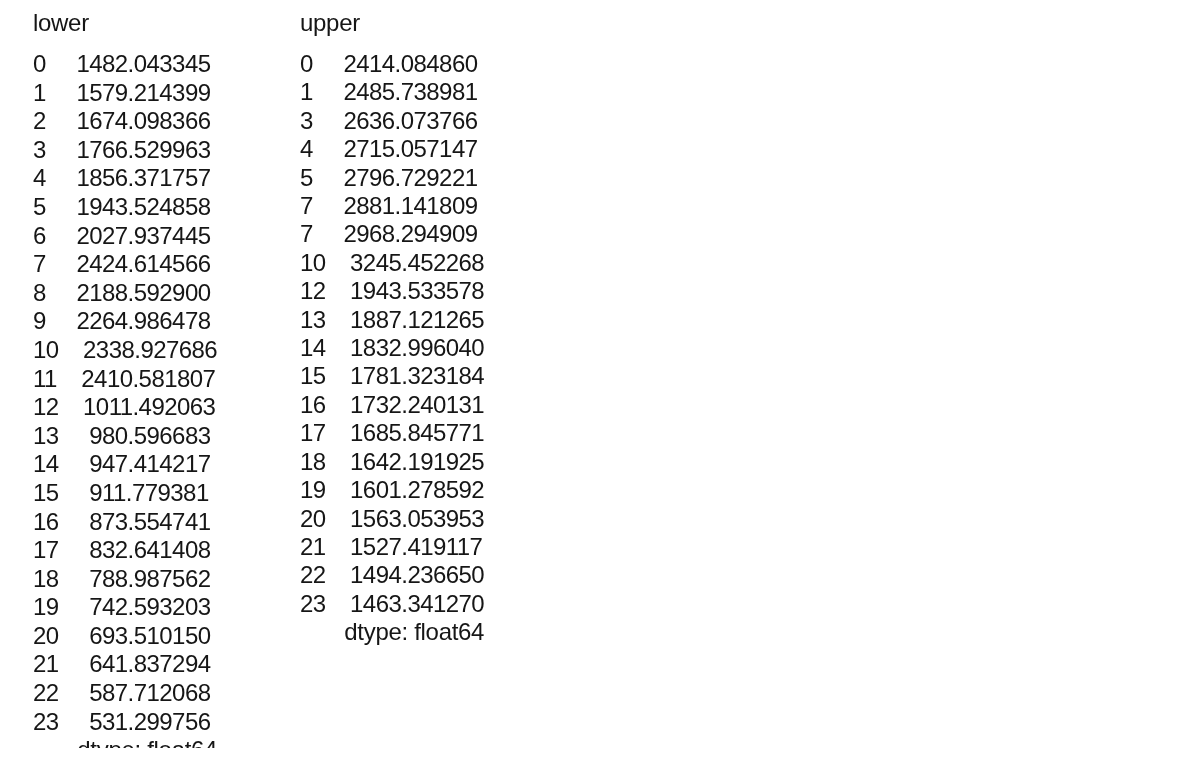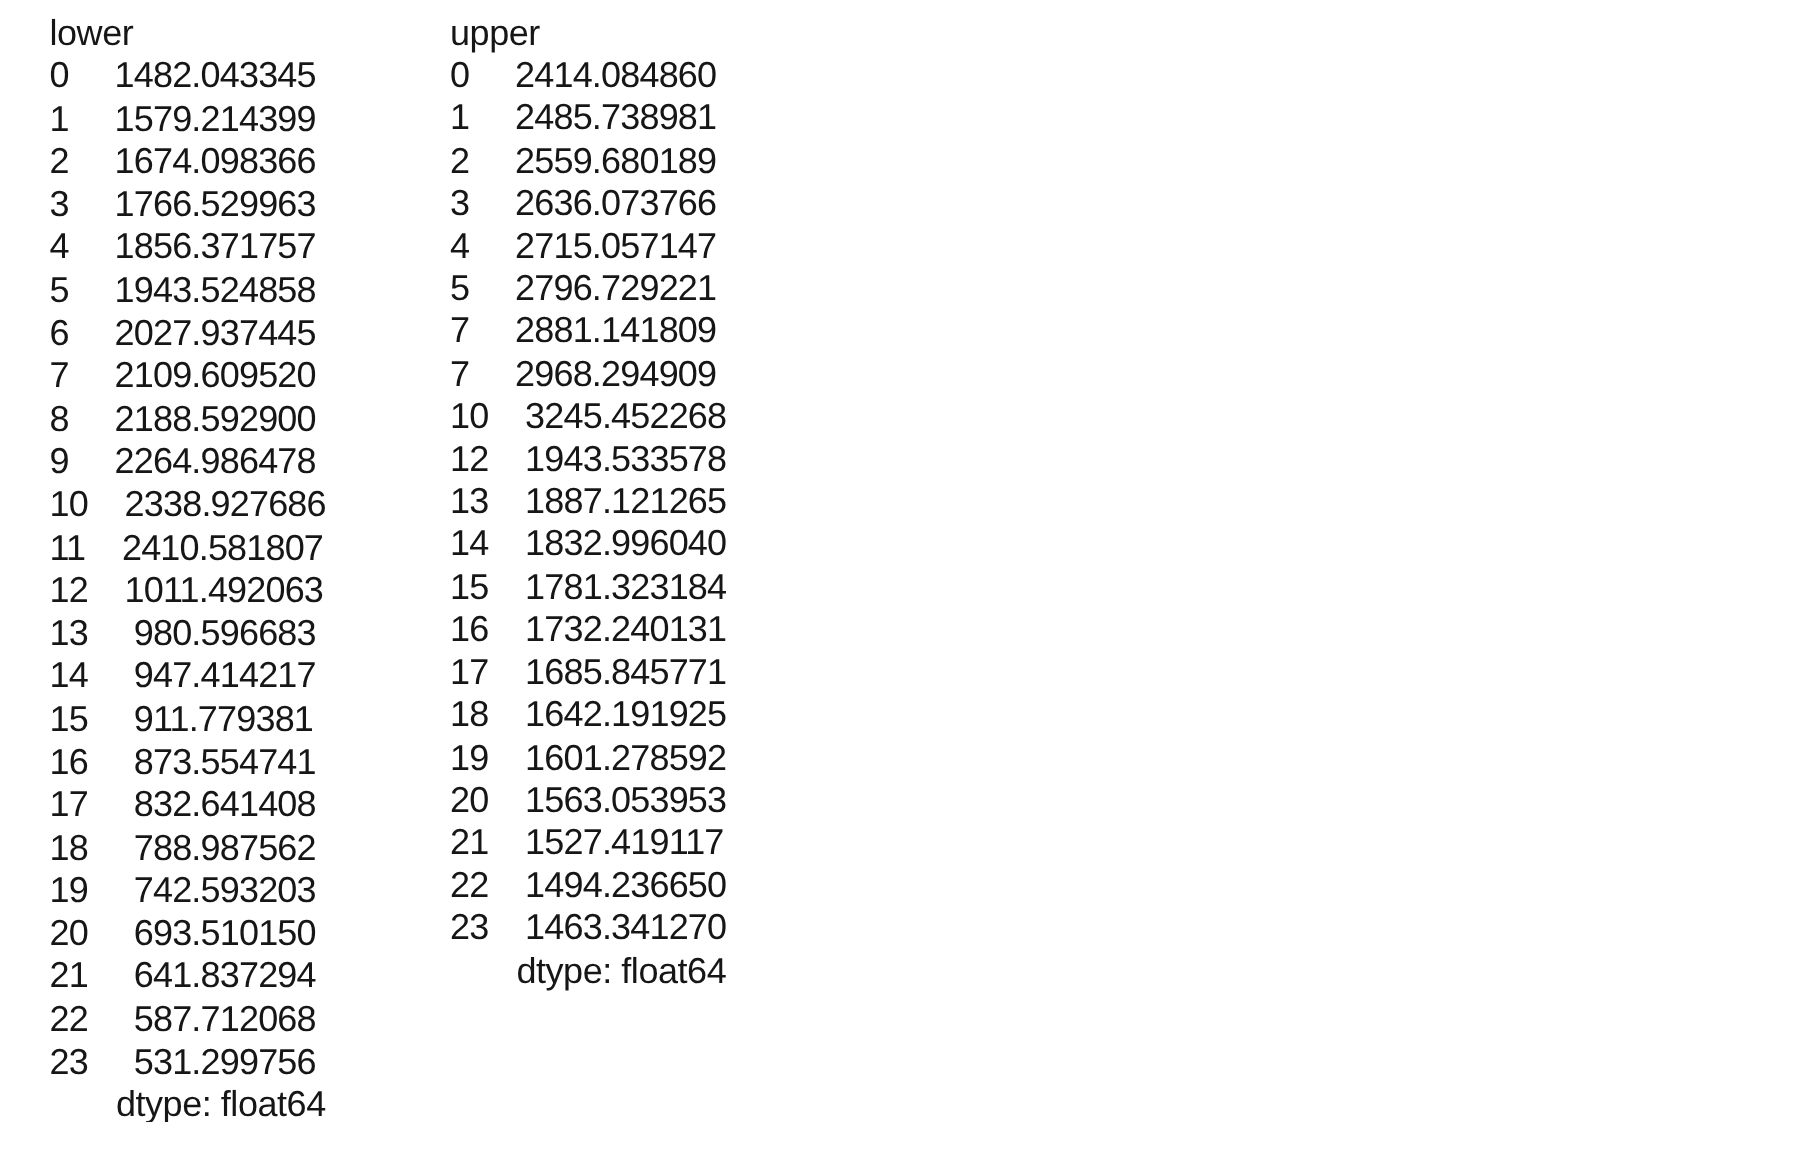--- a/index.html
+++ b/index.html
@@ -22,20 +22,21 @@
   }
   .series-block.lower { left: 33px; }
   .series-block.upper { left: 300px; }
   .series-header {
     font-size: 24px;
     line-height: 29px;
     letter-spacing: -0.3px;
     white-space: pre;
   }
   .series-rows {
+    margin-top: 13px;
   }
   .row {
     font-size: 24px;
     letter-spacing: -0.55px;
     white-space: pre;
   }
   .series-block.lower .row,
   .series-block.lower .dtype-line { line-height: 28.6px; }
   .series-block.upper .row,
   .series-block.upper .dtype-line { line-height: 28.4px; }
@@ -54,21 +55,21 @@
   <section class="series-block lower">
     <div class="series-header">lower</div>
     <div class="series-rows">
         <div class="row">0     1482.043345</div>
         <div class="row">1     1579.214399</div>
         <div class="row">2     1674.098366</div>
         <div class="row">3     1766.529963</div>
         <div class="row">4     1856.371757</div>
         <div class="row">5     1943.524858</div>
         <div class="row">6     2027.937445</div>
-        <div class="row">7     2109.609520</div>
+        <div class="row">7     2424.614566</div>
         <div class="row">8     2188.592900</div>
         <div class="row">9     2264.986478</div>
         <div class="row">10    2338.927686</div>
         <div class="row">11    2410.581807</div>
         <div class="row">12    1011.492063</div>
         <div class="row">13     980.596683</div>
         <div class="row">14     947.414217</div>
         <div class="row">15     911.779381</div>
         <div class="row">16     873.554741</div>
         <div class="row">17     832.641408</div>
@@ -80,21 +81,20 @@
         <div class="row">23     531.299756</div>
       </div>
     <div class="dtype-line">dtype: float64</div>
   </section>
 
   <section class="series-block upper">
     <div class="series-header">upper</div>
     <div class="series-rows">
         <div class="row">0     2414.084860</div>
         <div class="row">1     2485.738981</div>
-        <div class="row">2     2559.680189</div>
         <div class="row">3     2636.073766</div>
         <div class="row">4     2715.057147</div>
         <div class="row">5     2796.729221</div>
         <div class="row">7     2881.141809</div>
         <div class="row">7     2968.294909</div>
         <div class="row">10    3245.452268</div>
         <div class="row">12    1943.533578</div>
         <div class="row">13    1887.121265</div>
         <div class="row">14    1832.996040</div>
         <div class="row">15    1781.323184</div>

